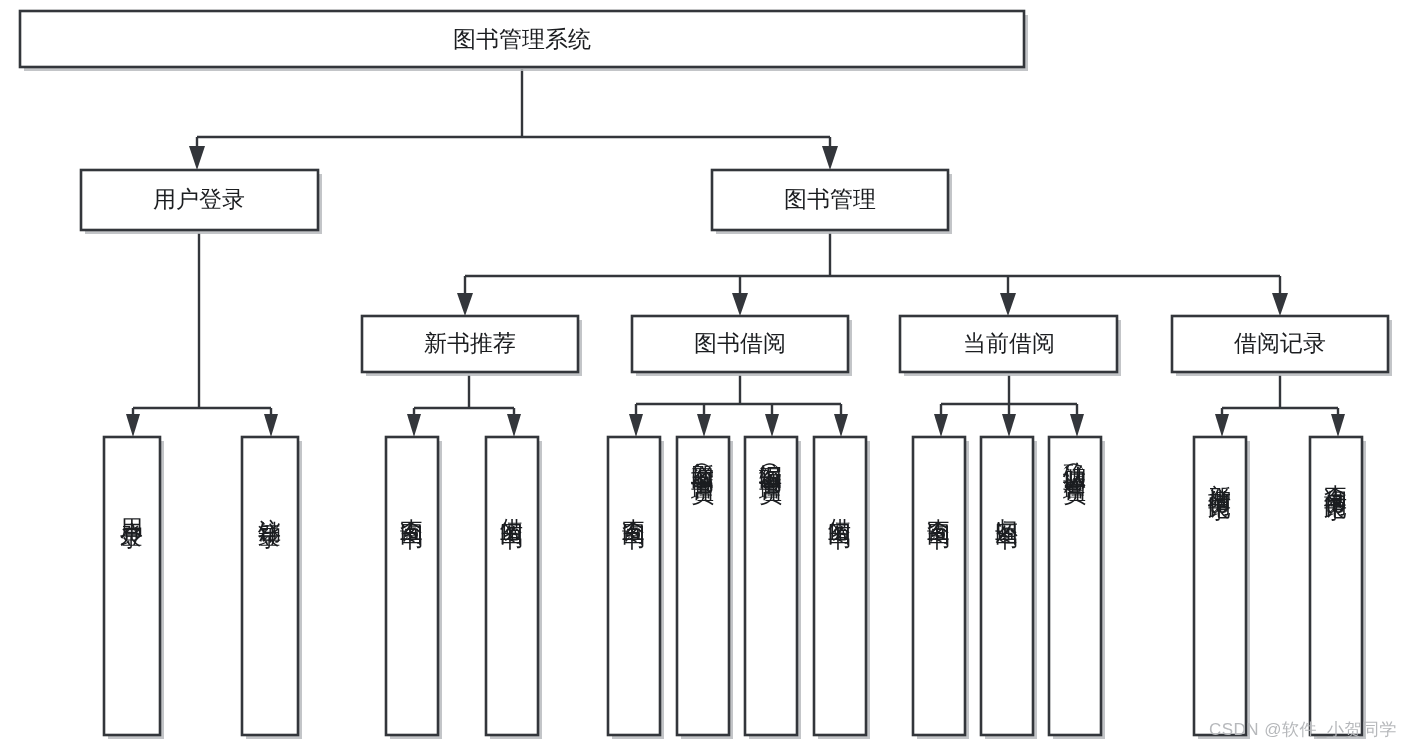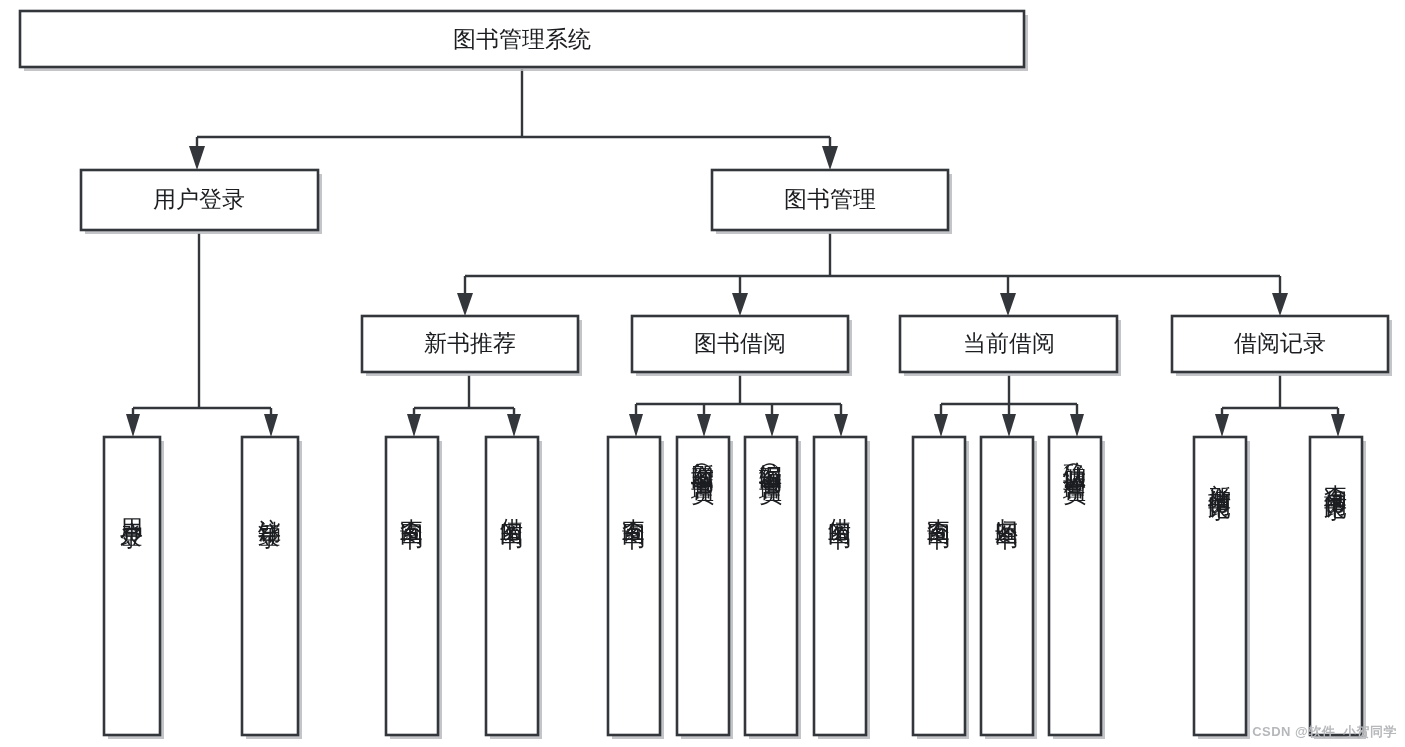--- a/index.html
+++ b/index.html
@@ -68,25 +68,24 @@
     line-height: 1.05;
     letter-spacing: 3px;
     color: #1b1d20;
     white-space: nowrap;
   }
   .watermark {
     position: absolute;
     right: 8px;
     bottom: 6px;
     font-family: "Liberation Sans", "DejaVu Sans", sans-serif;
-    font-size: 13px;
+    font-size: 17px;
     color: #b6b8bb;
     letter-spacing: 0.5px;
     white-space: nowrap;
-    font-weight: bold;
   }
 </style>
 </head>
 <body>
 
 <div id="diagram-root">
 
   <svg id="tree-svg" viewBox="0 0 1405 747">
 
     <g>

